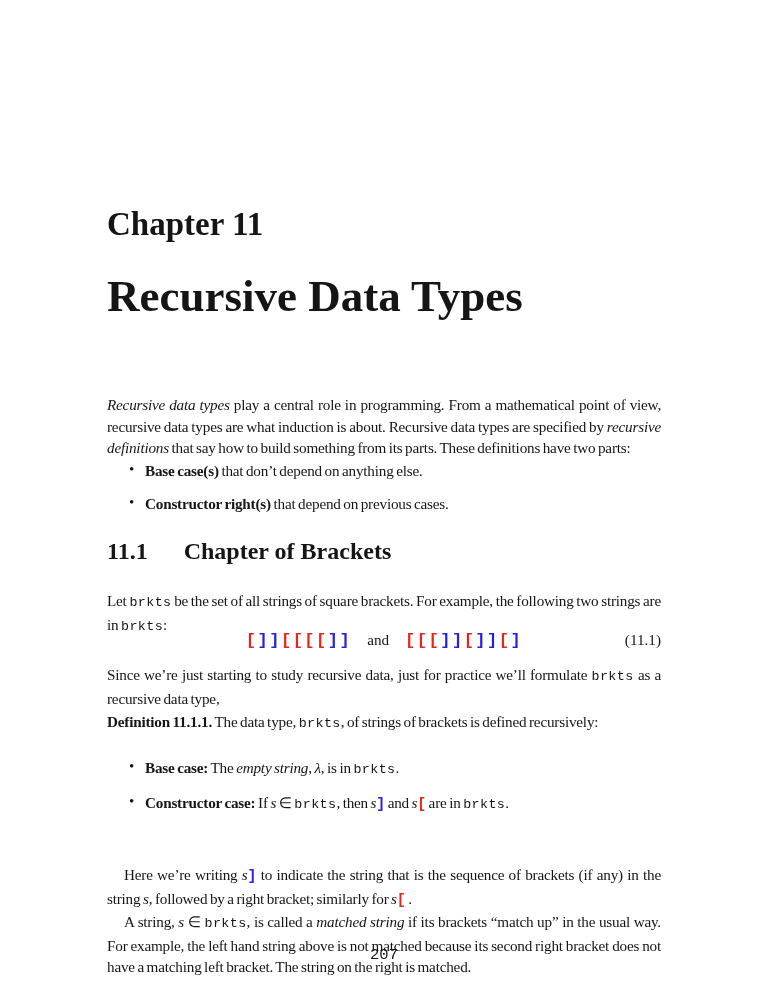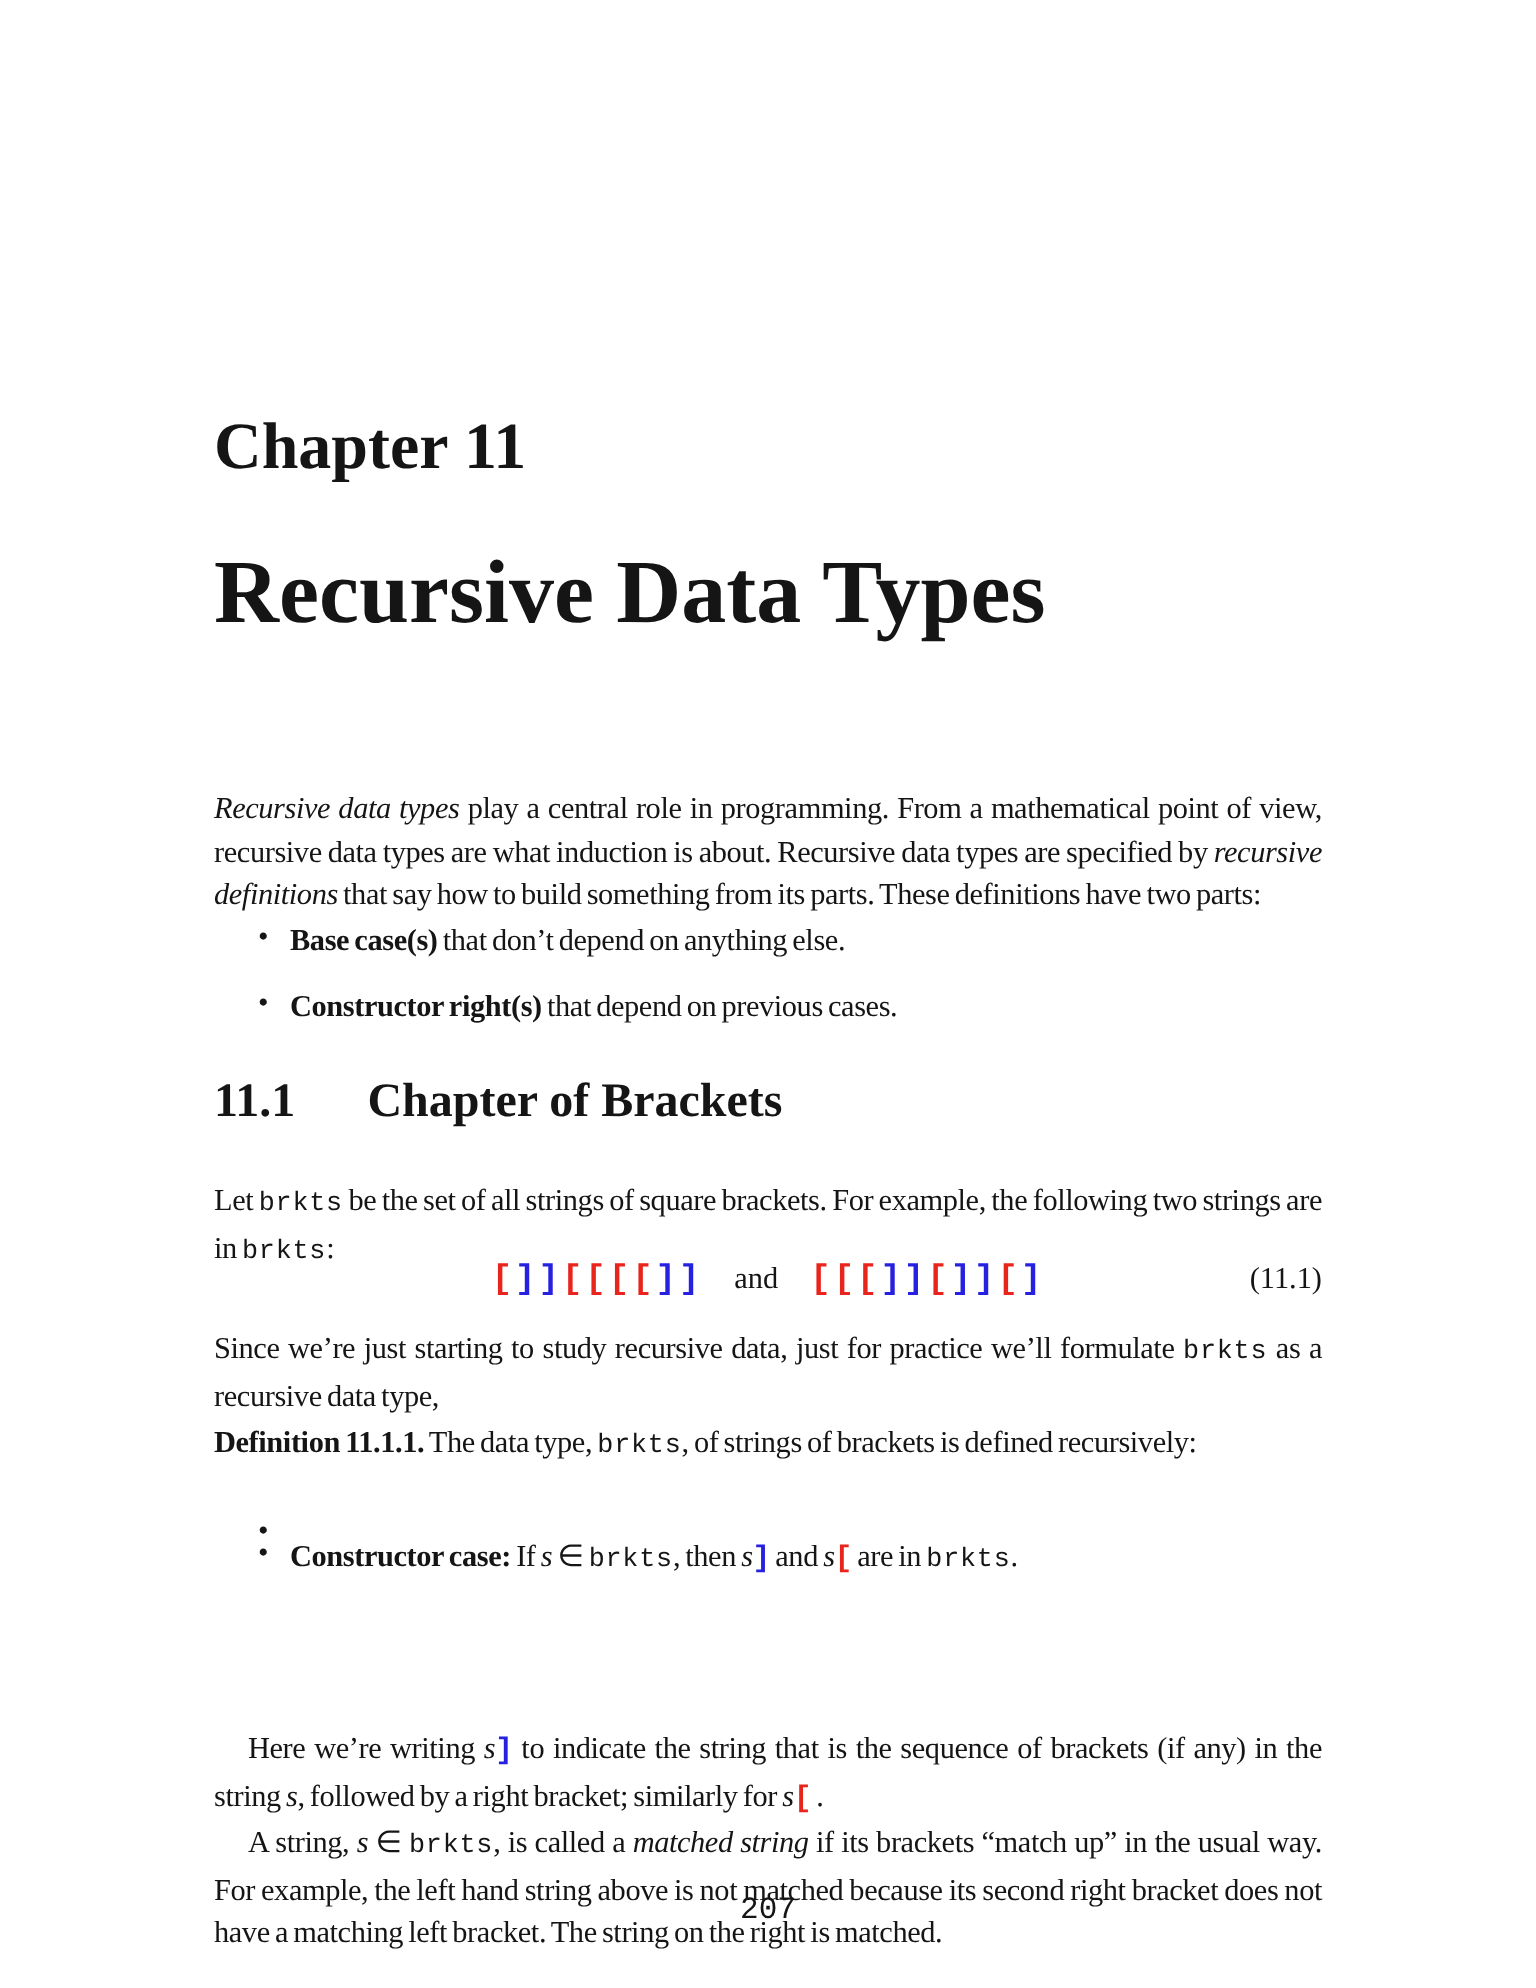--- a/index.html
+++ b/index.html
@@ -93,20 +93,21 @@
     <span class="eqnum">(11.1)</span>
   </div>
 
   <p class="blk par since-par"><span class="s-n">Since we’re just starting to study recursive data, just for practice we’ll formulate </span><span class="s-m">brkts</span><span class="s-n"> as a recursive data type,</span></p>
 
   <p class="blk par definition-par"><span class="s-b">Definition 11.1.1.</span><span class="s-n"> The data type, </span><span class="s-m">brkts</span><span class="s-n">, of strings of brackets is defined recursively:</span></p>
 
   <ul class="blk bullets def-bullets">
     <li>
       <span class="marker">•</span>
+      <span><span class="s-b">Base case:</span><span class="s-n"> The </span><span class="s-i">empty string</span><span class="s-n">, </span><span class="s-i">λ</span><span class="s-n">, is in </span><span class="s-m">brkts</span><span class="s-n">.</span></span>
     </li>
     <li>
       <span class="marker">•</span>
       <span><span class="s-b">Constructor case:</span><span class="s-n"> If </span><span class="s-i">s</span><span class="s-n"> ∈ </span><span class="s-m">brkts</span><span class="s-n">, then </span><span class="s-i">s</span><span class="s-rbr">]</span><span class="s-n"> and </span><span class="s-i">s</span><span class="s-lbr">[</span><span class="s-n"> are in </span><span class="s-m">brkts</span><span class="s-n">.</span></span>
     </li>
   </ul>
 
   <div class="blk closing">
     <p class="par"><span class="s-n">Here we’re writing </span><span class="s-i">s</span><span class="s-rbr">]</span><span class="s-n"> to indicate the string that is the sequence of brackets (if any) in the string </span><span class="s-i">s</span><span class="s-n">, followed by a right bracket; similarly for </span><span class="s-i">s</span><span class="s-lbr">[</span><span class="s-n"> .</span></p>
     <p class="par"><span class="s-n">A string, </span><span class="s-i">s</span><span class="s-n"> ∈ </span><span class="s-m">brkts</span><span class="s-n">, is called a </span><span class="s-i">matched string</span><span class="s-n"> if its brackets “match up” in the usual way. For example, the left hand string above is not matched because its second right bracket does not have a matching left bracket. The string on the right is matched.</span></p>

